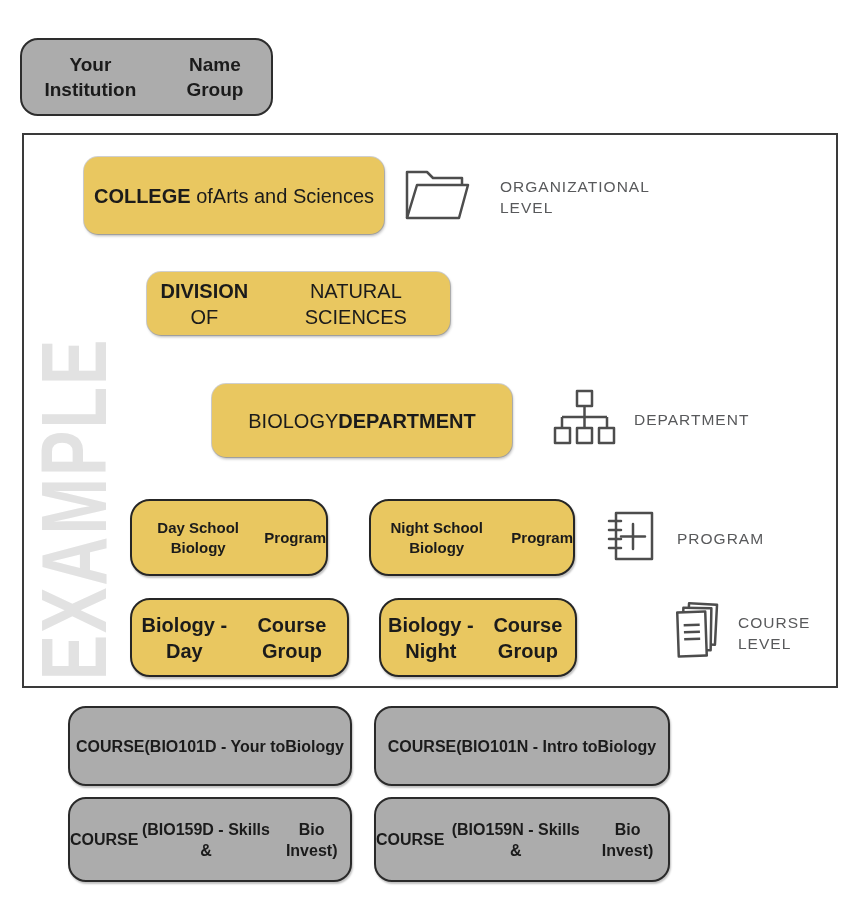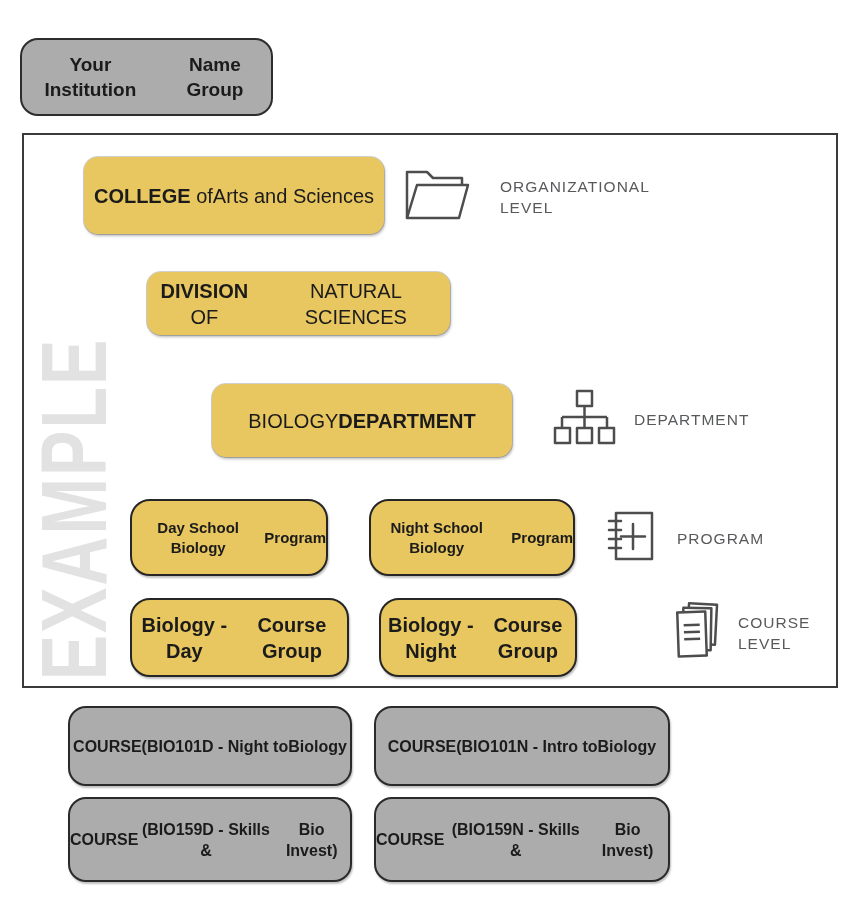--- a/index.html
+++ b/index.html
@@ -164,21 +164,21 @@
     <span class="lbl">
       <div>COURSE</div>
       <div>LEVEL</div>
     </span>
   </div>
 
 </div>
 
 <div class="abs box course course1">
   <div>COURSE</div>
-  <div>(BIO101D - Night to</div>
+  <div>(BIO101D - Your to</div>
   <div>Biology</div>
 </div>
 <div class="abs box course course2">
   <div>COURSE</div>
   <div>(BIO101N - Intro to</div>
   <div>Biology</div>
 </div>
 <div class="abs box course course3">
   <div>COURSE</div>
   <div>(BIO159D - Skills &amp;</div>

